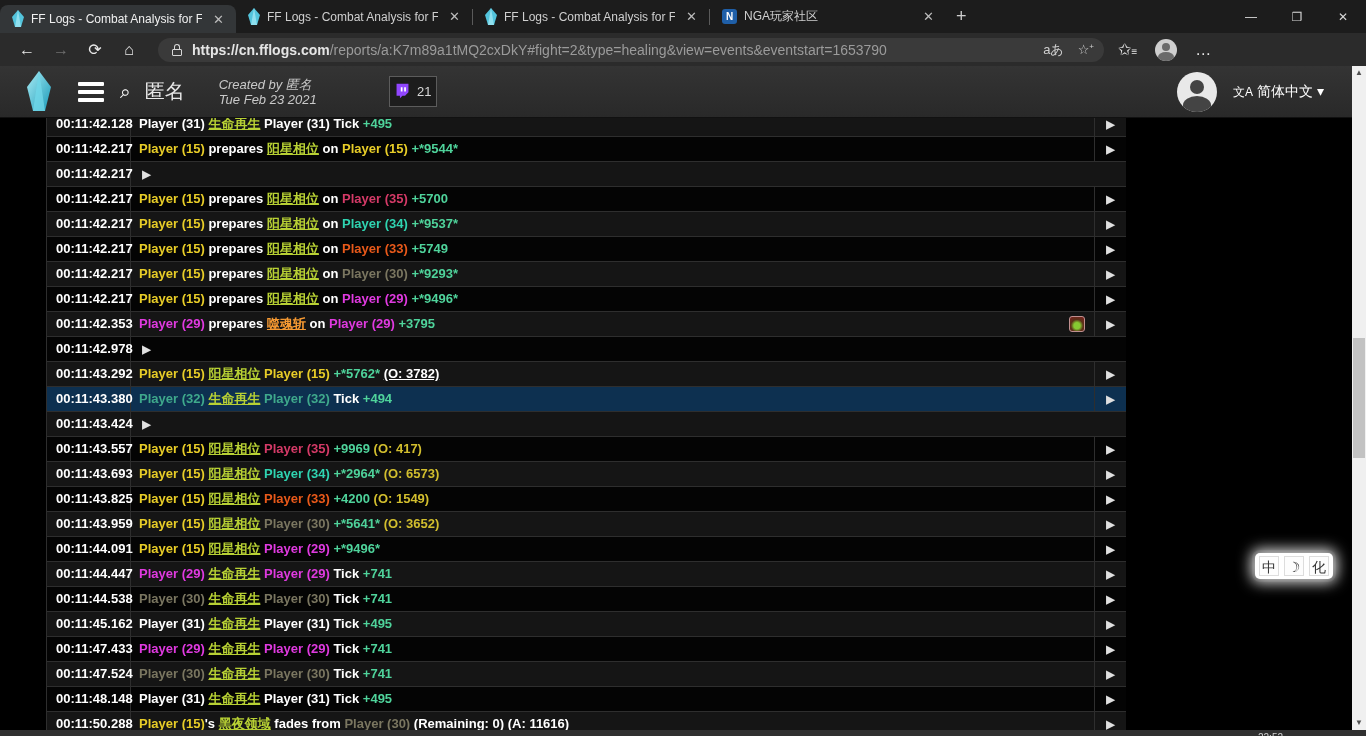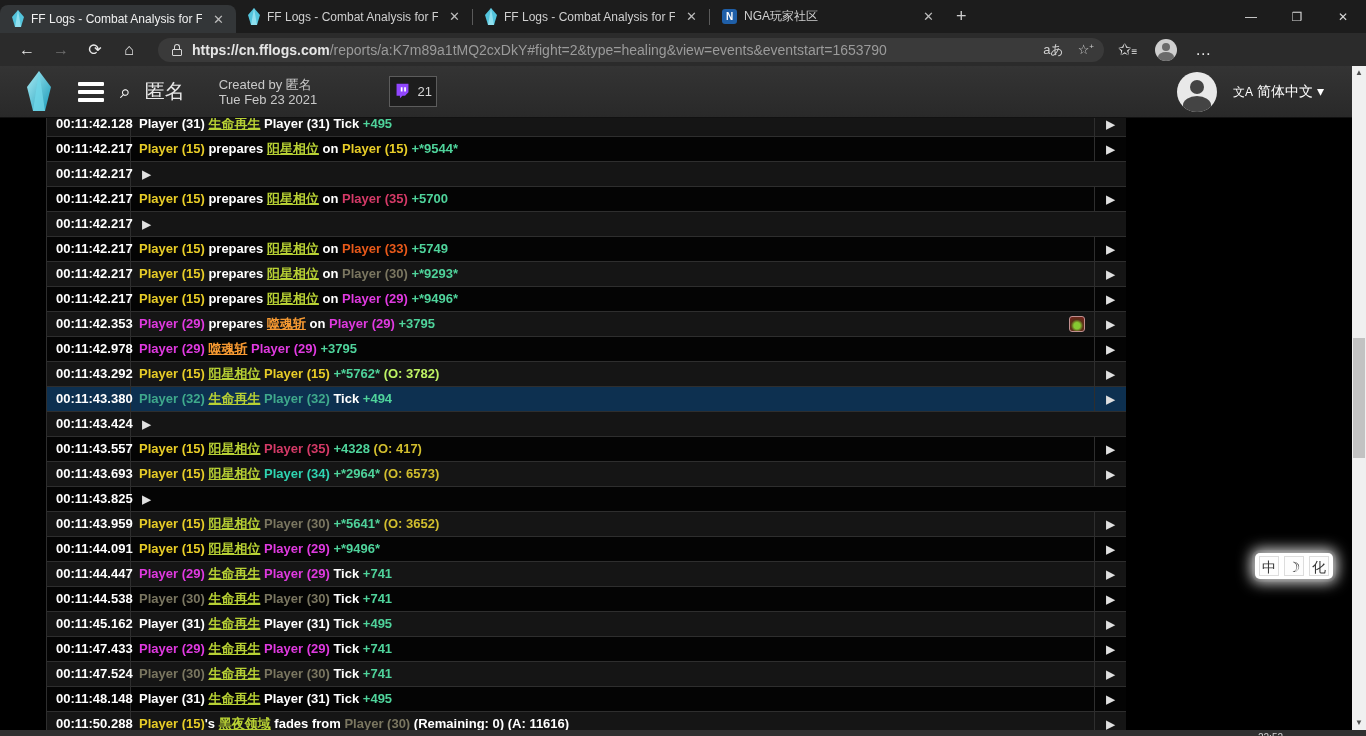--- a/index.html
+++ b/index.html
@@ -39,21 +39,21 @@
   .profile-circle .head { position:absolute; top:4px; left:7px; width:8px; height:8px; border-radius:50%; background:#6a6a6a; }
   .profile-circle .body { position:absolute; top:13px; left:3px; width:16px; height:10px; border-radius:50% 50% 0 0; background:#6a6a6a; }
 
   
   .site-header { position:absolute; top:66px; left:0; width:1352px; height:52px; background:linear-gradient(#343434,#292929); z-index:5; display:flex; align-items:center; border-bottom:1px solid #111; }
   .fflogs-logo { margin-left:27px; }
   .burger { margin-left:27px; width:26px; display:flex; flex-direction:column; gap:4px; }
   .burger i { height:4px; background:#fff; border-radius:1px; }
   .search-glyph { margin-left:16px; color:#fff; font-size:19px; }
   .anon-label { margin-left:14px; color:#e8e8e8; font-size:20px; }
-  .created-block { margin-left:34px; color:#c9c9c9; font-size:13px; line-height:15px; }
+  .created-block { margin-left:34px; color:#c9c9c9; font-size:13px; line-height:15px;font-style:italic; }
   .twitch-badge { margin-left:72px; width:48px; height:31px; border:1px solid #5c5c5c; background:#1d1d1d; display:flex; align-items:center; justify-content:center; gap:6px; }
   .twitch-count { color:#d8d8d8; font-size:13px; }
   .hdr-right { position:absolute; right:28px; top:0; height:52px; display:flex; align-items:center; gap:16px; }
   .hdr-avatar { width:40px; height:40px; border-radius:50%; background:#e9e9e9; position:relative; overflow:hidden; }
   .hdr-avatar .head { position:absolute; top:8px; left:13px; width:14px; height:14px; border-radius:50%; background:#444; }
   .hdr-avatar .body { position:absolute; top:24px; left:6px; width:28px; height:18px; border-radius:50% 50% 0 0; background:#444; }
   .lang { color:#fff; font-size:14px; white-space:nowrap; }
   .lang .za { font-size:12px; margin-right:4px; }
 
   
@@ -167,20 +167,21 @@
       <div class="cell c-time">00:11:42.217</div>
       <div class="cell c-arrow">▶</div>
     </div>
     <div class="erow">
       <div class="cell c-time">00:11:42.217</div>
       <div class="cell c-event"><span style="color: rgb(232, 205, 40);">Player (15)</span> <span style="color: rgb(255, 255, 255);">prepares</span> <span class="seg-ul" style="color: rgb(184, 209, 52);">阳星相位</span> <span style="color: rgb(255, 255, 255);">on</span> <span style="color: rgb(212, 58, 103);">Player (35)</span> <span style="color: rgb(79, 211, 155);">+5700</span></div>
       <div class="cell c-arrow">▶</div>
     </div>
     <div class="erow">
       <div class="cell c-time">00:11:42.217</div>
+      <div class="cell c-event"><span style="color: rgb(232, 205, 40);">Player (15)</span> <span style="color: rgb(255, 255, 255);">prepares</span> <span class="seg-ul" style="color: rgb(184, 209, 52);">阳星相位</span> <span style="color: rgb(255, 255, 255);">on</span> <span style="color: rgb(47, 212, 177);">Player (34)</span> <span style="color: rgb(79, 211, 155);">+*9537*</span></div>
       <div class="cell c-arrow">▶</div>
     </div>
     <div class="erow">
       <div class="cell c-time">00:11:42.217</div>
       <div class="cell c-event"><span style="color: rgb(232, 205, 40);">Player (15)</span> <span style="color: rgb(255, 255, 255);">prepares</span> <span class="seg-ul" style="color: rgb(184, 209, 52);">阳星相位</span> <span style="color: rgb(255, 255, 255);">on</span> <span style="color: rgb(232, 89, 26);">Player (33)</span> <span style="color: rgb(79, 211, 155);">+5749</span></div>
       <div class="cell c-arrow">▶</div>
     </div>
     <div class="erow">
       <div class="cell c-time">00:11:42.217</div>
       <div class="cell c-event"><span style="color: rgb(232, 205, 40);">Player (15)</span> <span style="color: rgb(255, 255, 255);">prepares</span> <span class="seg-ul" style="color: rgb(184, 209, 52);">阳星相位</span> <span style="color: rgb(255, 255, 255);">on</span> <span style="color: rgb(122, 118, 96);">Player (30)</span> <span style="color: rgb(79, 211, 155);">+*9293*</span></div>
@@ -191,49 +192,49 @@
       <div class="cell c-event"><span style="color: rgb(232, 205, 40);">Player (15)</span> <span style="color: rgb(255, 255, 255);">prepares</span> <span class="seg-ul" style="color: rgb(184, 209, 52);">阳星相位</span> <span style="color: rgb(255, 255, 255);">on</span> <span style="color: rgb(224, 58, 224);">Player (29)</span> <span style="color: rgb(79, 211, 155);">+*9496*</span></div>
       <div class="cell c-arrow">▶</div>
     </div>
     <div class="erow">
       <div class="cell c-time">00:11:42.353</div>
       <div class="cell c-event"><span style="color: rgb(224, 58, 224);">Player (29)</span> <span style="color: rgb(255, 255, 255);">prepares</span> <span class="seg-ul" style="color: rgb(247, 154, 50);">噬魂斩</span> <span style="color: rgb(255, 255, 255);">on</span> <span style="color: rgb(224, 58, 224);">Player (29)</span> <span style="color: rgb(79, 211, 155);">+3795</span><span class="ability-icon"></span></div>
       <div class="cell c-arrow">▶</div>
     </div>
     <div class="erow">
       <div class="cell c-time">00:11:42.978</div>
-      <div class="cell c-event"><span style="color: rgb(224, 58, 224);">Player (29)</span> <span class="seg-ul" style="color: rgb(247, 154, 50);">噬魂斩</span> <span style="color: rgb(224, 58, 224);">Player (29)</span> <span style="color: rgb(79, 211, 155);">+3795</span></div>
       <div class="cell c-arrow">▶</div>
     </div>
     <div class="erow">
       <div class="cell c-time">00:11:43.292</div>
-      <div class="cell c-event"><span style="color: rgb(232, 205, 40);">Player (15)</span> <span class="seg-ul" style="color: rgb(184, 209, 52);">阳星相位</span> <span style="color: rgb(232, 205, 40);">Player (15)</span> <span style="color: rgb(79, 211, 155);">+*5762*</span> <span style="color: #bef264;">(O: 3782)</span></div>
+      <div class="cell c-event"><span style="color: rgb(232, 205, 40);">Player (15)</span> <span class="seg-ul" style="color: rgb(184, 209, 52);">阳星相位</span> <span style="color: rgb(232, 205, 40);">Player (15)</span> <span style="color: rgb(79, 211, 155);">+*5762*</span> <span style="color: #ffffff; text-decoration: underline;">(O: 3782)</span></div>
       <div class="cell c-arrow">▶</div>
     </div>
     <div class="erow hl">
       <div class="cell c-time">00:11:43.380</div>
       <div class="cell c-event"><span style="color: rgb(63, 169, 140);">Player (32)</span> <span class="seg-ul" style="color: rgb(184, 209, 52);">生命再生</span> <span style="color: rgb(63, 169, 140);">Player (32)</span> <span style="color: rgb(255, 255, 255);">Tick</span> <span style="color: rgb(79, 211, 155);">+494</span></div>
       <div class="cell c-arrow">▶</div>
     </div>
     <div class="erow">
       <div class="cell c-time">00:11:43.424</div>
       <div class="cell c-arrow">▶</div>
     </div>
     <div class="erow">
       <div class="cell c-time">00:11:43.557</div>
-      <div class="cell c-event"><span style="color: rgb(232, 205, 40);">Player (15)</span> <span class="seg-ul" style="color: rgb(184, 209, 52);">阳星相位</span> <span style="color: rgb(212, 58, 103);">Player (35)</span> <span style="color: rgb(79, 211, 155);">+4328</span> <span style="color: rgb(210, 190, 46);">(O: 417)</span></div>
+      <div class="cell c-event"><span style="color: rgb(232, 205, 40);">Player (15)</span> <span class="seg-ul" style="color: rgb(184, 209, 52);">阳星相位</span> <span style="color: rgb(212, 58, 103);">Player (35)</span> <span style="color: rgb(79, 211, 155);">+9969</span> <span style="color: rgb(210, 190, 46);">(O: 417)</span></div>
       <div class="cell c-arrow">▶</div>
     </div>
     <div class="erow">
       <div class="cell c-time">00:11:43.693</div>
       <div class="cell c-event"><span style="color: rgb(232, 205, 40);">Player (15)</span> <span class="seg-ul" style="color: rgb(184, 209, 52);">阳星相位</span> <span style="color: rgb(47, 212, 177);">Player (34)</span> <span style="color: rgb(79, 211, 155);">+*2964*</span> <span style="color: rgb(210, 190, 46);">(O: 6573)</span></div>
       <div class="cell c-arrow">▶</div>
     </div>
     <div class="erow">
       <div class="cell c-time">00:11:43.825</div>
+      <div class="cell c-event"><span style="color: rgb(232, 205, 40);">Player (15)</span> <span class="seg-ul" style="color: rgb(184, 209, 52);">阳星相位</span> <span style="color: rgb(232, 89, 26);">Player (33)</span> <span style="color: rgb(79, 211, 155);">+4200</span> <span style="color: rgb(210, 190, 46);">(O: 1549)</span></div>
       <div class="cell c-arrow">▶</div>
     </div>
     <div class="erow">
       <div class="cell c-time">00:11:43.959</div>
       <div class="cell c-event"><span style="color: rgb(232, 205, 40);">Player (15)</span> <span class="seg-ul" style="color: rgb(184, 209, 52);">阳星相位</span> <span style="color: rgb(122, 118, 96);">Player (30)</span> <span style="color: rgb(79, 211, 155);">+*5641*</span> <span style="color: rgb(210, 190, 46);">(O: 3652)</span></div>
       <div class="cell c-arrow">▶</div>
     </div>
     <div class="erow">
       <div class="cell c-time">00:11:44.091</div>
       <div class="cell c-event"><span style="color: rgb(232, 205, 40);">Player (15)</span> <span class="seg-ul" style="color: rgb(184, 209, 52);">阳星相位</span> <span style="color: rgb(224, 58, 224);">Player (29)</span> <span style="color: rgb(79, 211, 155);">+*9496*</span></div>

